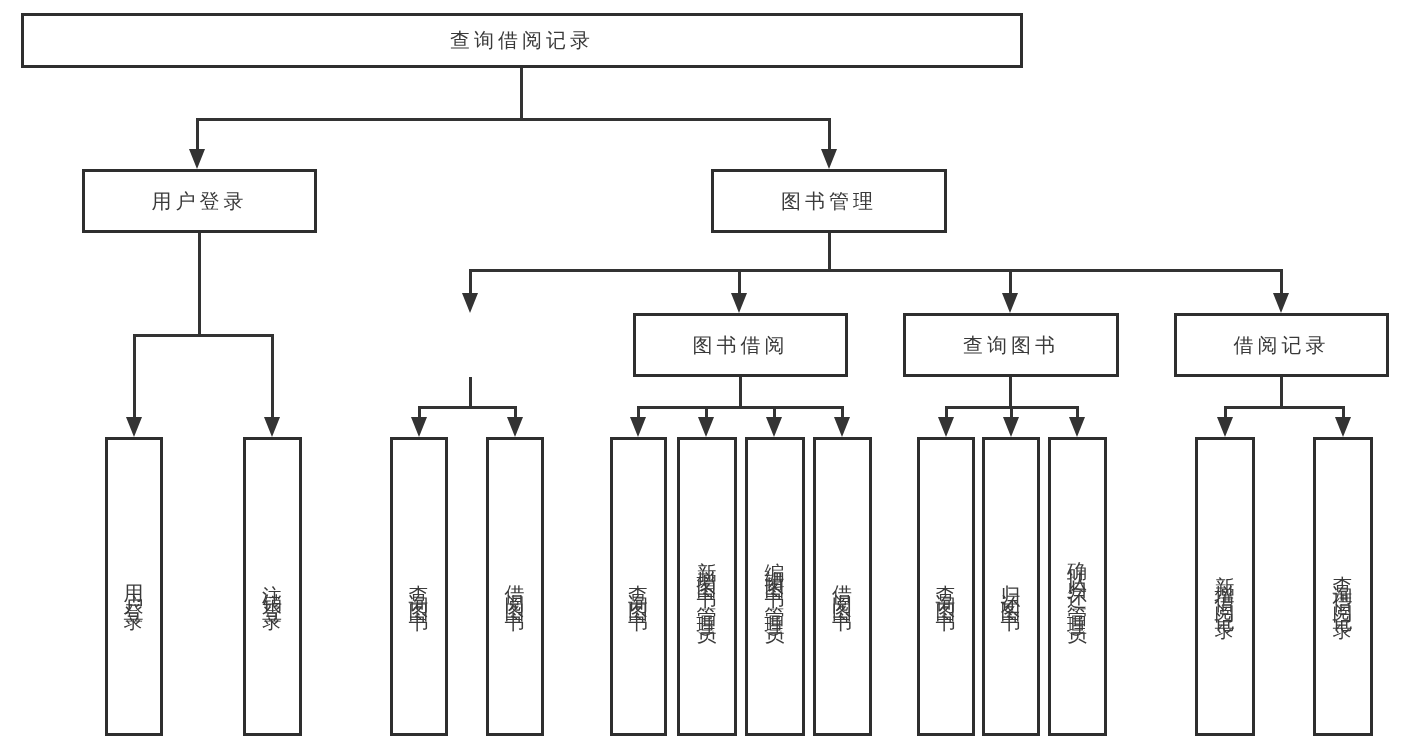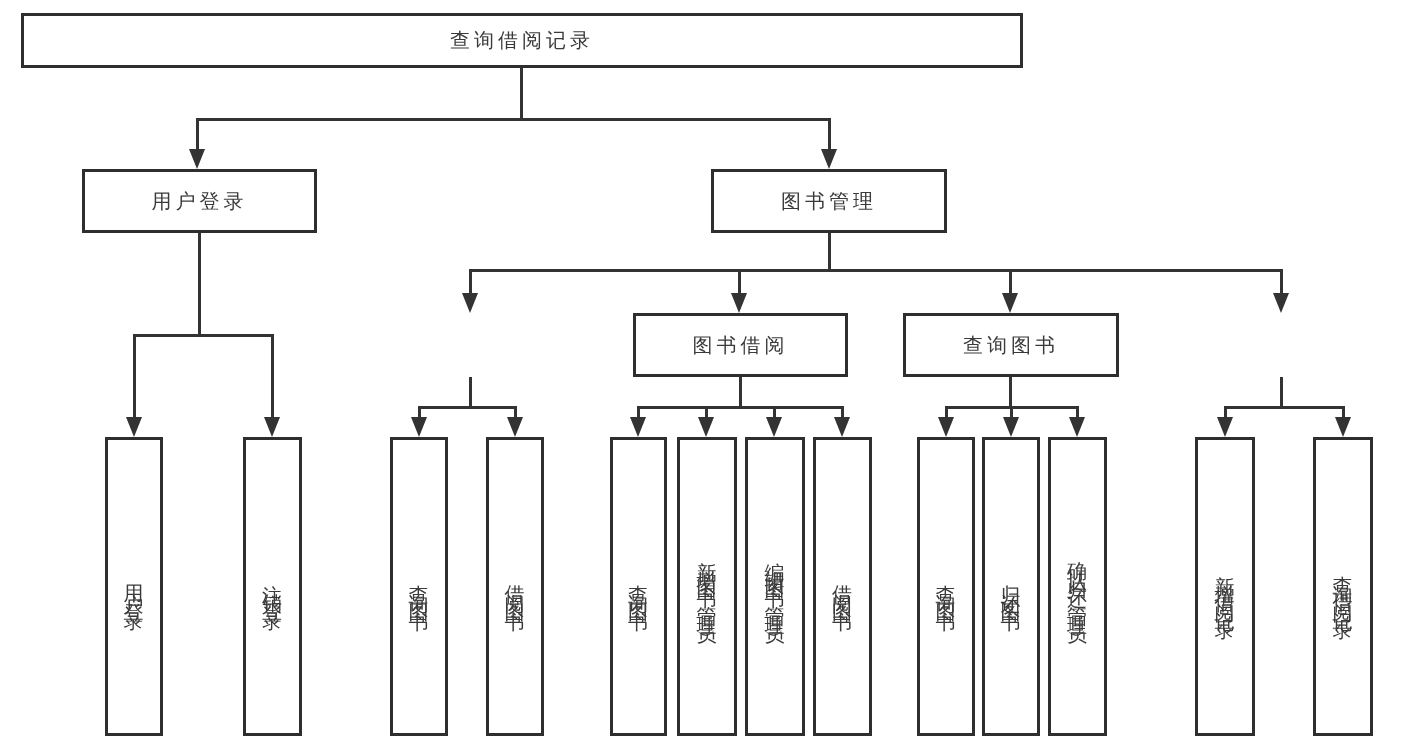--- a/index.html
+++ b/index.html
@@ -61,20 +61,21 @@
 
 <div class="stage">
 
   <div class="box hbox" style="left:21px;top:13px;width:1002px;height:55px;">查询借阅记录</div>
 
   <div class="box hbox" style="left:82px;top:169px;width:235px;height:64px;">用户登录</div>
   <div class="box hbox" style="left:711px;top:169px;width:236px;height:64px;">图书管理</div>
 
   <div class="box hbox" style="left:633px;top:313px;width:215px;height:64px;">图书借阅</div>
   <div class="box hbox" style="left:903px;top:313px;width:216px;height:64px;">查询图书</div>
+  <div class="box hbox" style="left:1174px;top:313px;width:215px;height:64px;">借阅记录</div>
 
   <div class="box vbox" style="left:105px;top:437px;width:58px;height:299px;">
     <span class="vtext">用户登录</span>
   </div>
   <div class="box vbox" style="left:243px;top:437px;width:59px;height:299px;">
     <span class="vtext">注销登录</span>
   </div>
 
   <div class="box vbox" style="left:390px;top:437px;width:58px;height:299px;">
     <span class="vtext">查询图书</span>

